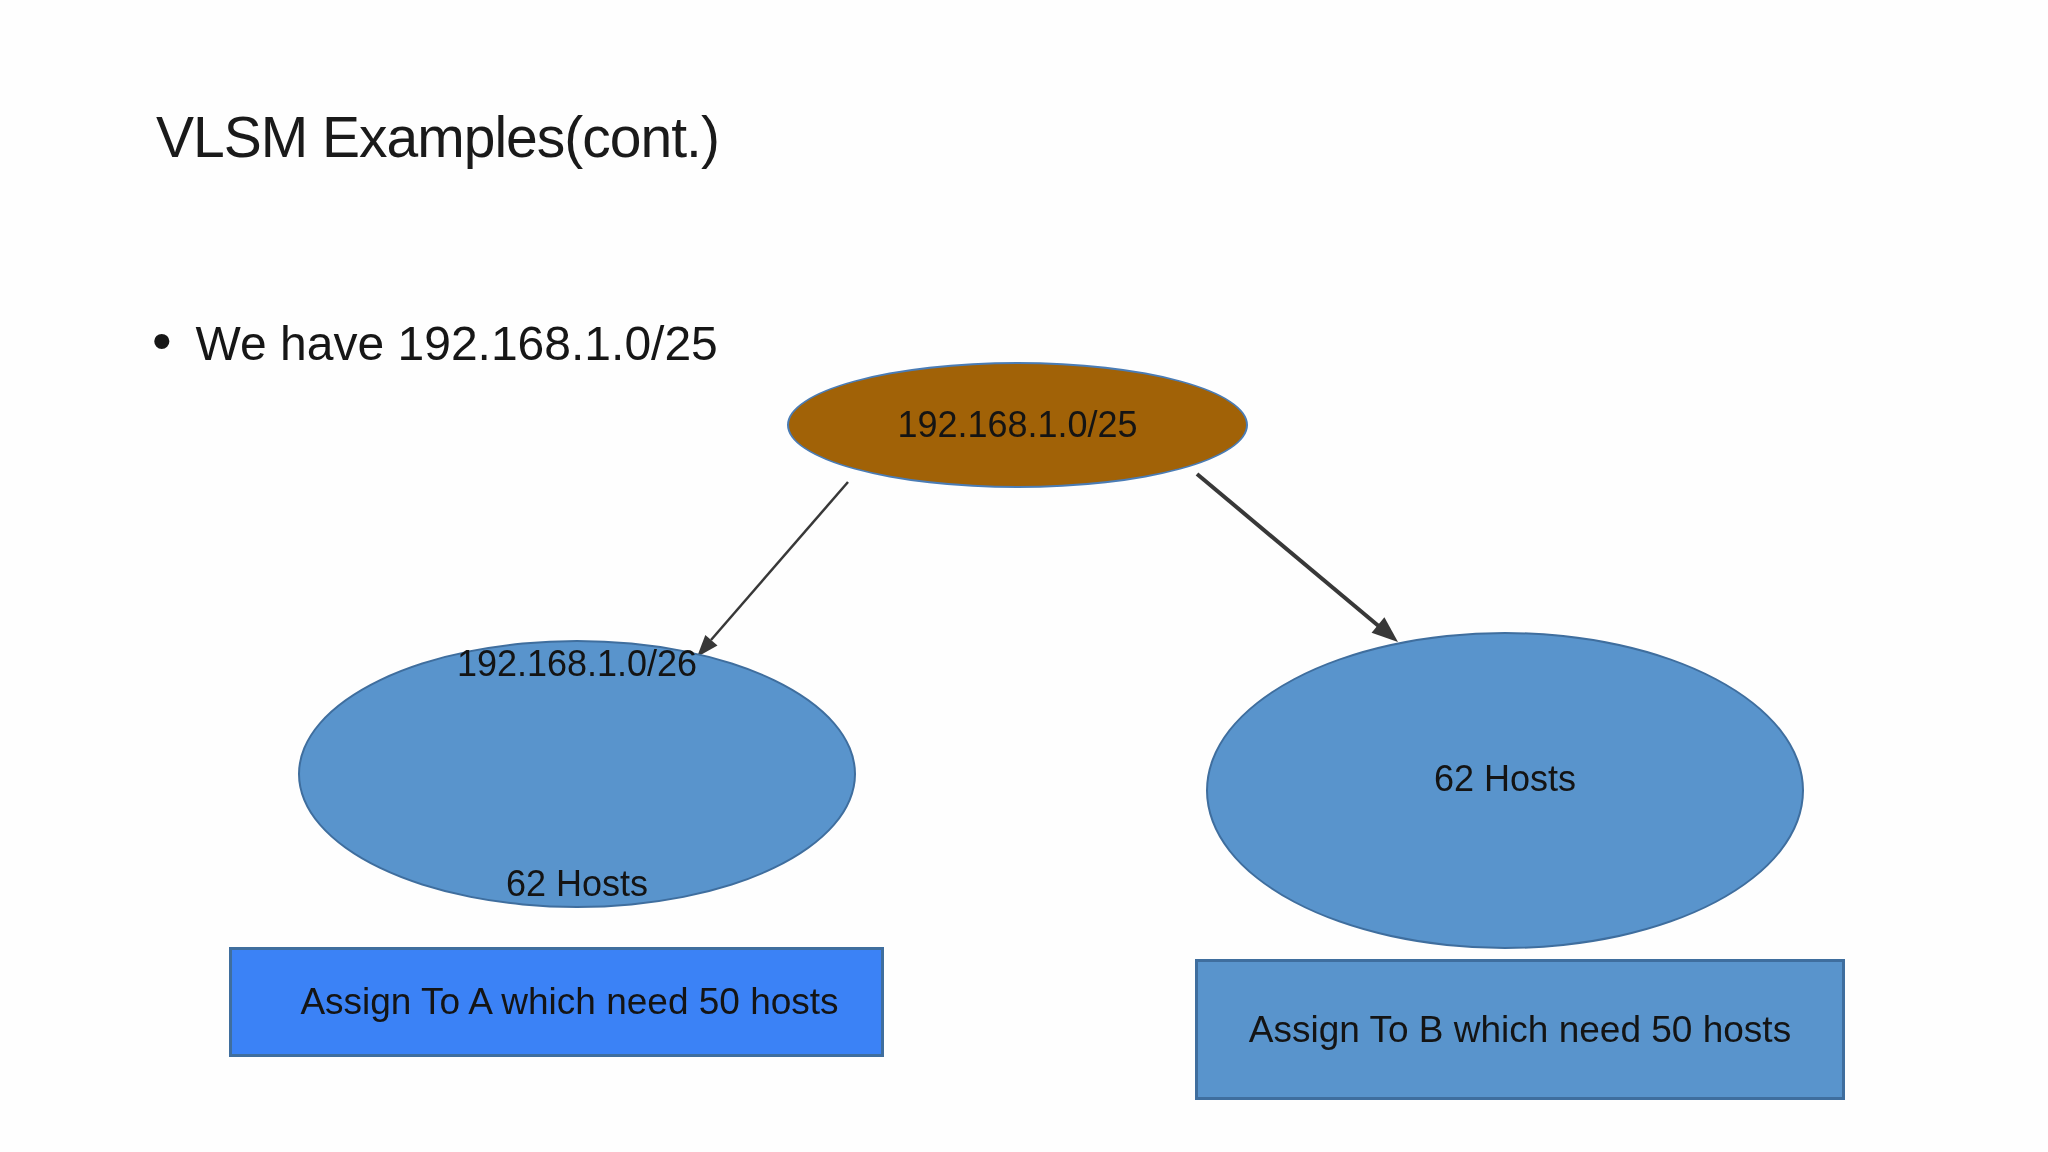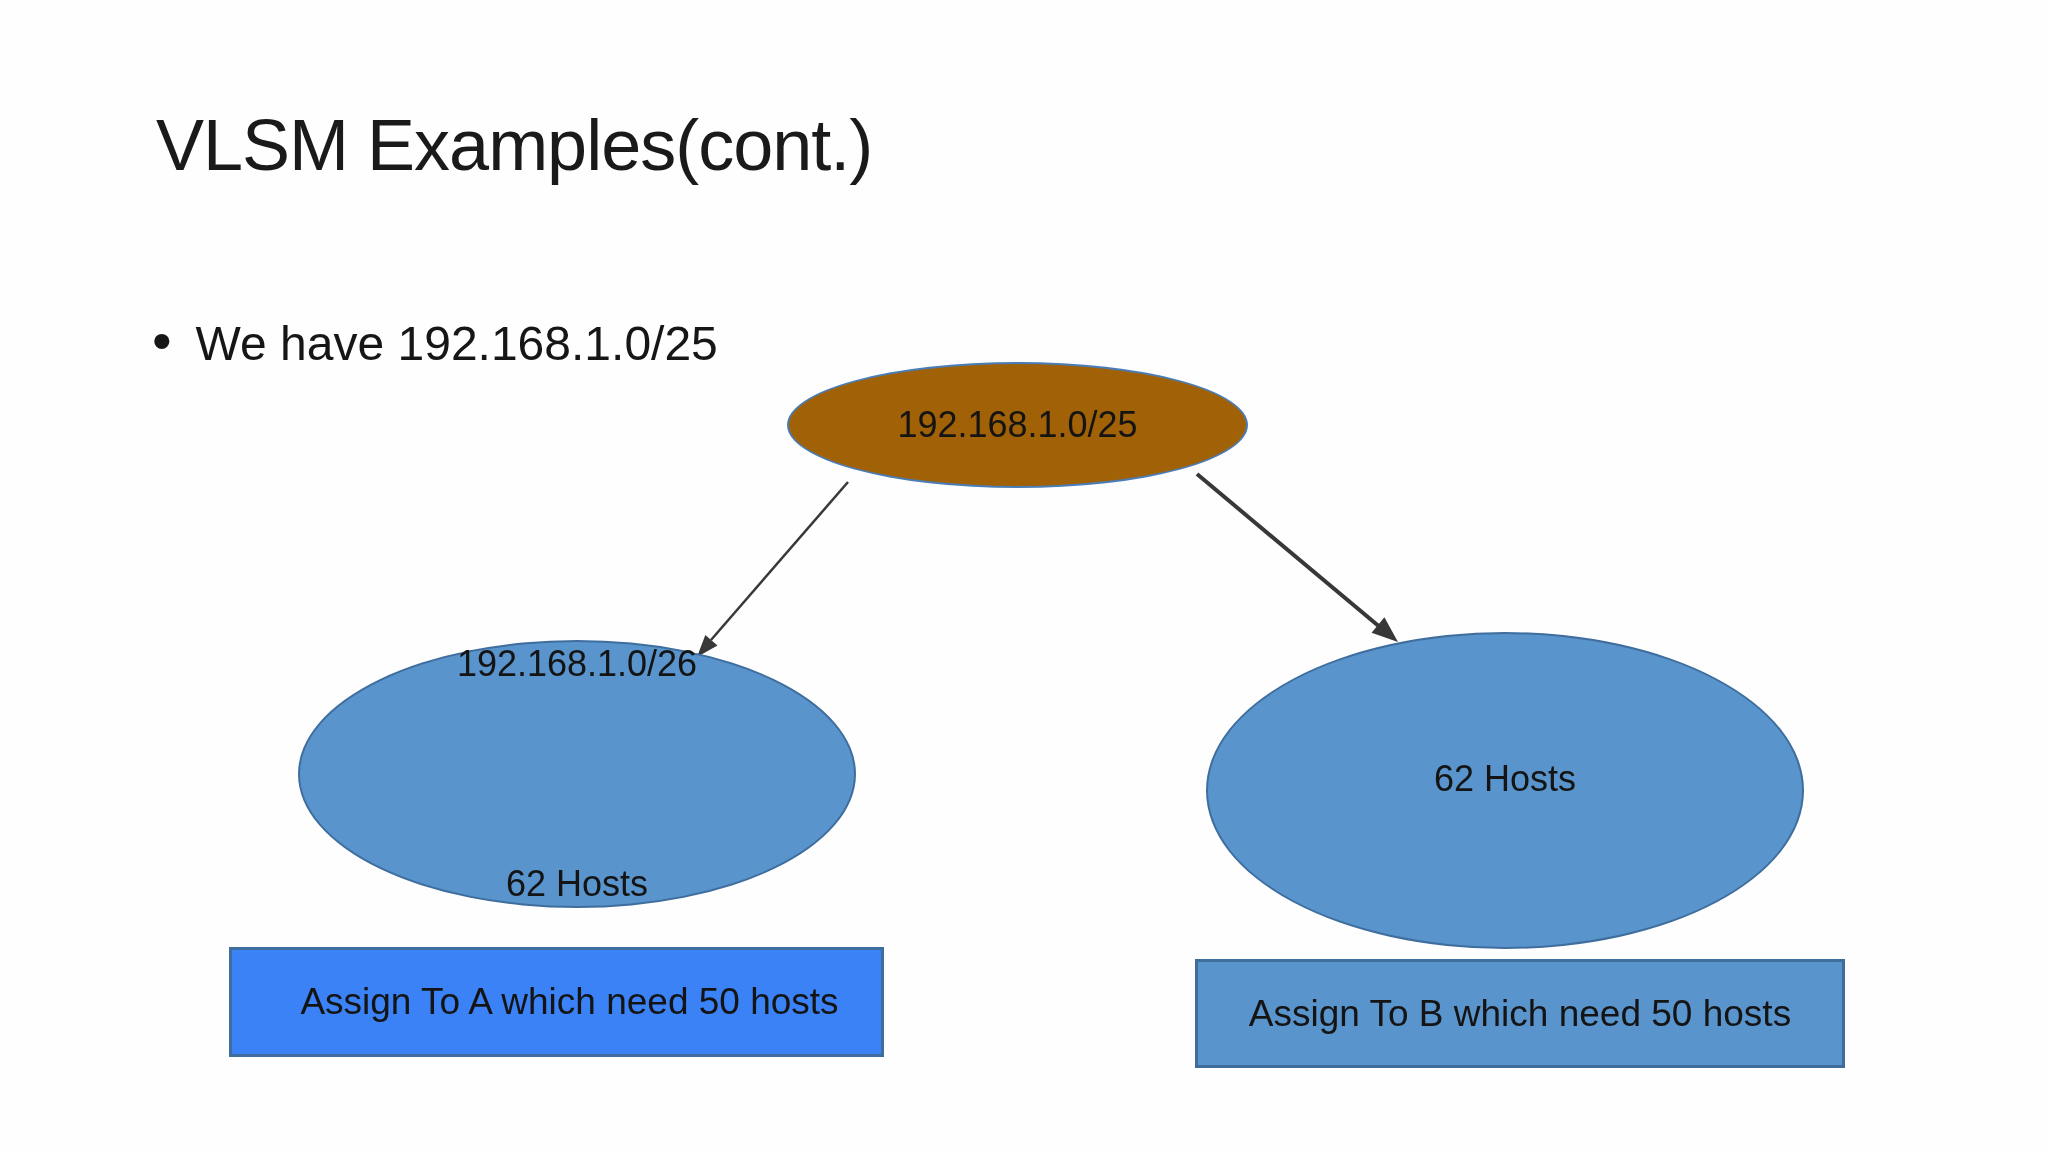--- a/index.html
+++ b/index.html
@@ -14,21 +14,21 @@
     height: 1152px;
     background: #fefefe;
     overflow: hidden;
   }
 
   
   .slide-title {
     position: absolute;
     left: 156px;
     top: 104px;
-    font-size: 72px;
+    font-size: 57px;
     font-weight: 300;
     letter-spacing: -1px;
     color: #1a1a1a;
     white-space: nowrap;
   }
 
   
   .bullet-row {
     position: absolute;
     left: 152px;
@@ -111,21 +111,21 @@
   .left-rect {
     left: 229px;
     top: 947px;
     width: 655px;
     height: 110px;
   }
   .right-rect {
     left: 1195px;
     top: 959px;
     width: 650px;
-    height: 109px;
+    height: 141px;
   }
   .assign-text {
     font-size: 37px;
     color: #141414;
     white-space: nowrap;
   }
 </style>
 </head>
 <body>
 

